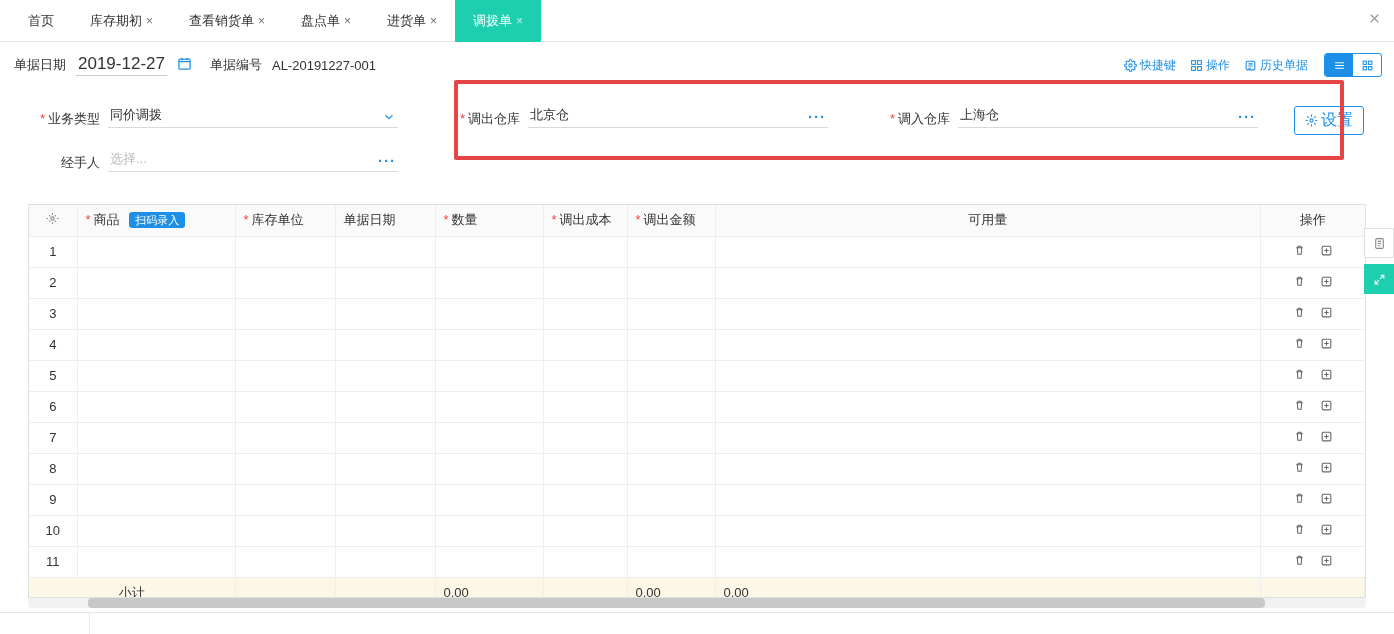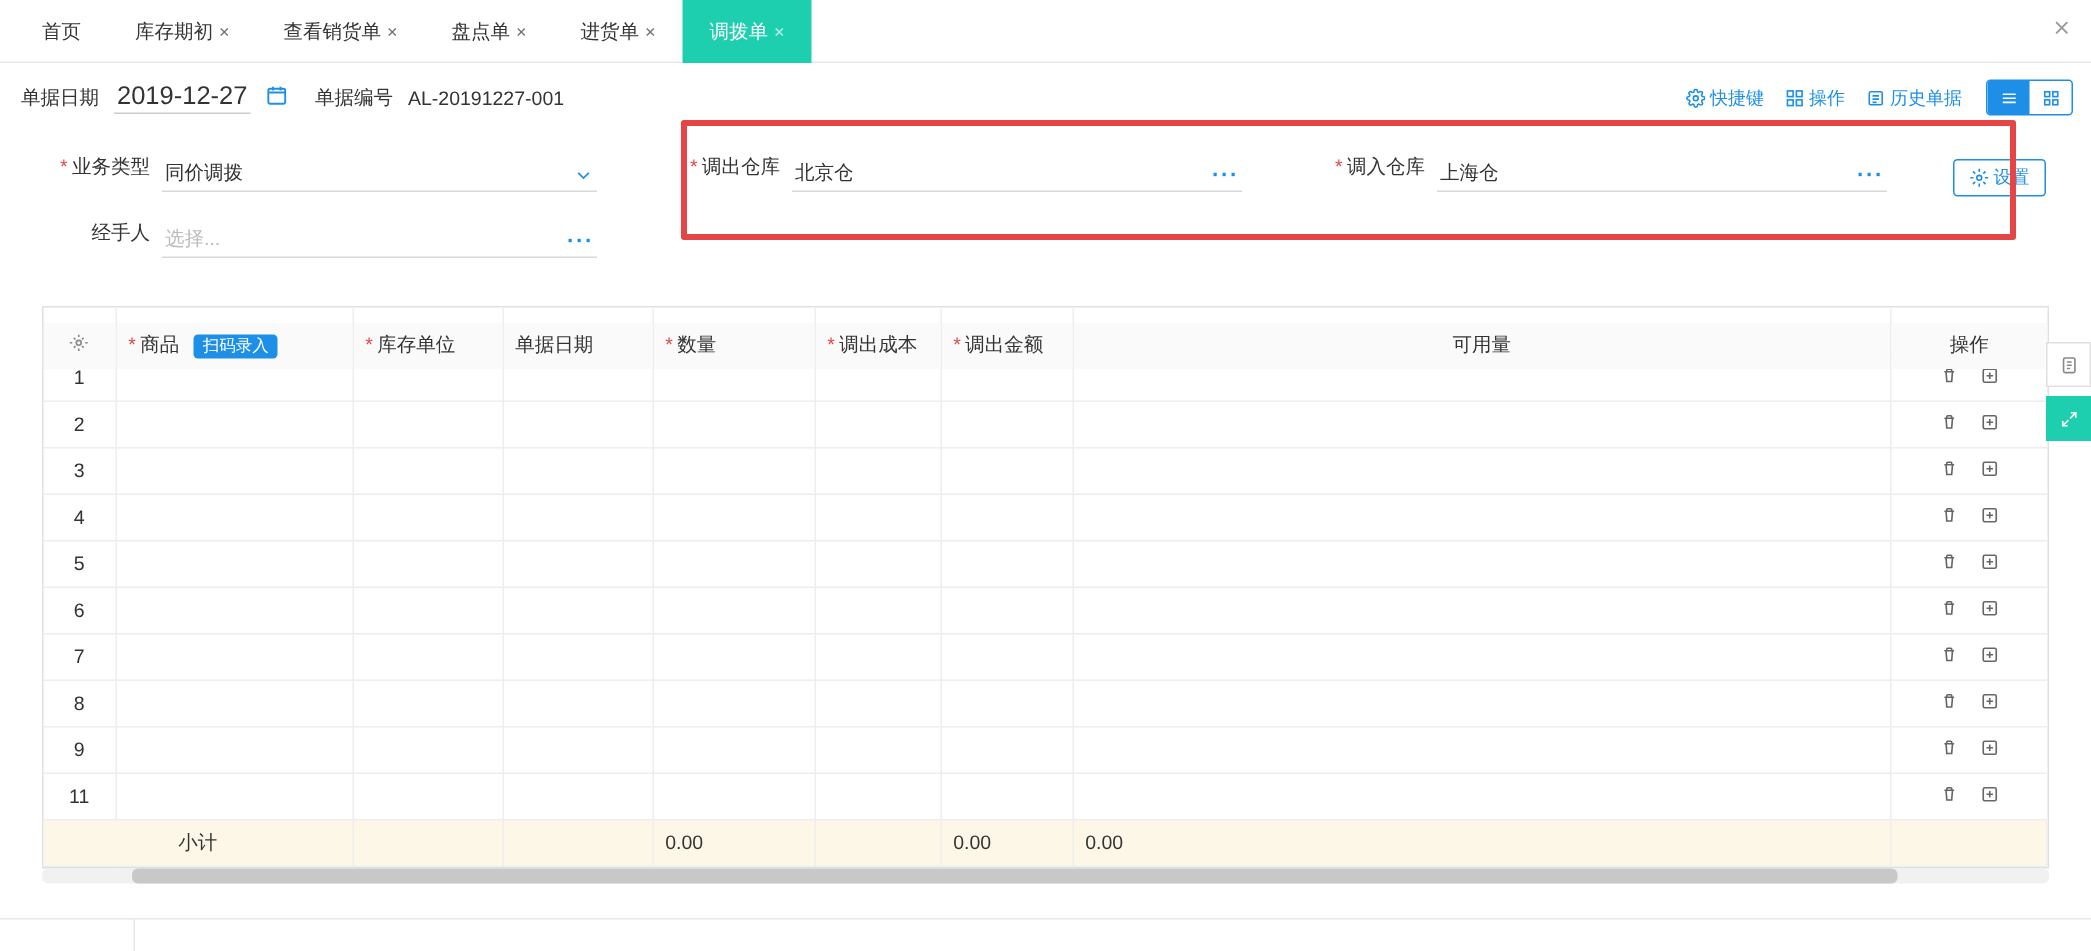--- a/index.html
+++ b/index.html
@@ -21,42 +21,42 @@
     .header-right { position: absolute; right: 12px; display: flex; align-items: center; gap: 14px; }
     .hr-link { color: #1e8fe6; font-size: 12px; cursor: pointer; display: flex; align-items: center; gap: 3px; }
     .hr-icon { width: 13px; height: 13px; }
     .toggle-group { display: flex; border: 1px solid #1e8fe6; border-radius: 3px; overflow: hidden; margin-left: 2px; }
     .toggle-btn { width: 28px; height: 22px; display: flex; align-items: center; justify-content: center; cursor: pointer; photo }
     .toggle-btn.active { background: #1e8fe6; color: #fff; }
     .toggle-btn:not(.active) { color: #1e8fe6; }
 
     
     .form-section { padding: 14px 28px 8px 28px; display: flex; flex-wrap: wrap; position: relative; }
-    .form-field { display: flex; align-items: flex-start; margin-bottom: 18px; }
+    .form-field { display: flex; align-items: flex-end; margin-bottom: 18px; }
     .ff-label { width: 80px; text-align: right; padding-right: 8px; color: #333; }
     .req { color: #e64545; margin-right: 3px; }
     .ff-input { border-bottom: 1px solid #d9d9d9; min-width: 270px; height: 26px; line-height: 26px; padding: 0 24px 0 2px; position: relative; color: #333; }
     .ff-input.placeholder { color: #bbb; }
     .ff-suffix { position: absolute; right: 2px; top: 4px; color: #1e8fe6; font-size: 14px; cursor: pointer; }
     .ff-suffix.dots { letter-spacing: 1px; font-weight: bold; font-size: 15px; top: 2px; }
     .chevron-down { width: 14px; height: 14px; }
 
     .field-group-1 { width: 420px; }
     .field-group-2 { width: 430px; }
     .field-group-3 { width: 430px; }
 
     .red-highlight { position: absolute; border: 4px solid #e64545; left: 454px; top: 80px; width: 890px; height: 80px; border-radius: 2px; pointer-events: none; z-index: 10; }
-    .settings-btn { position: absolute; right: 30px; top: 106px; border: 1px solid #1e8fe6; color: #1e8fe6; padding: 3px 10px; border-radius: 3px; cursor: pointer; font-size: 12px; display: flex; align-items: center; gap: 3px; z-index: 5; }
+    .settings-btn { position: absolute; right: 30px; top: 106px; border: 1px solid #1e8fe6; color: #1e8fe6; padding: 3px 10px; border-radius: 3px; cursor: pointer; font-size: 16px; display: flex; align-items: center; gap: 3px; z-index: 5; }
 
     
     .table-wrap { margin: 6px 28px 0 28px; border: 1px solid #e0e0e0; position: relative; }
     .table-scroll { max-height: 392px; overflow-y: auto; }
     table { width: 100%; border-collapse: collapse; table-layout: fixed; }
     th, td { border-right: 1px solid #eee; border-bottom: 1px solid #eee; padding: 0 8px; height: 31px; vertical-align: middle; font-size: 13px; text-align: left; }
-    thead th { background: #fafafa; font-weight: normal; color: #333; position: sticky; top: 10px; }
+    thead th { background: #fafafa; font-weight: normal; color: #333; position: sticky; top: 0; }
     .col-idx { width: 48px; text-align: center; }
     .col-prod { width: 158px; }
     .col-unit { width: 100px; }
     .col-spec { width: 100px; }
     .col-qty { width: 108px; }
     .col-cost { width: 84px; }
     .col-amt { width: 88px; }
     .col-avail { width: auto; text-align: center; }
     .col-ops { width: 104px; text-align: center; border-right: none; }
     .scan-badge { background: #1e8fe6; color: #fff; padding: 2px 6px; border-radius: 3px; font-size: 11px; margin-left: 6px; cursor: pointer; }
@@ -411,20 +411,41 @@
                     <path d="M6 7h12M9 7V5a1 1 0 0 1 1-1h4a1 1 0 0 1 1 1v2M8 7l1 12h6l1-12"></path>
                   </svg></span>
         <span><svg class="mini-icon" viewBox="0 0 24 24" fill="none" stroke="currentColor" stroke-width="2">
                     <rect x="4" y="4" width="16" height="16" rx="2"></rect>
                     <path d="M12 8v8M8 12h8"></path>
                   </svg></span>
       </div>
     </td>
           </tr>
           <tr>
+    <td class="col-idx">10</td>
+    <td></td>
+    <td></td>
+    <td></td>
+    <td></td>
+    <td></td>
+    <td></td>
+    <td></td>
+    <td class="col-ops">
+      <div class="row-ops">
+        <span><svg class="mini-icon" viewBox="0 0 24 24" fill="none" stroke="currentColor" stroke-width="2">
+                    <path d="M6 7h12M9 7V5a1 1 0 0 1 1-1h4a1 1 0 0 1 1 1v2M8 7l1 12h6l1-12"></path>
+                  </svg></span>
+        <span><svg class="mini-icon" viewBox="0 0 24 24" fill="none" stroke="currentColor" stroke-width="2">
+                    <rect x="4" y="4" width="16" height="16" rx="2"></rect>
+                    <path d="M12 8v8M8 12h8"></path>
+                  </svg></span>
+      </div>
+    </td>
+          </tr>
+          <tr>
     <td class="col-idx">11</td>
     <td></td>
     <td></td>
     <td></td>
     <td></td>
     <td></td>
     <td></td>
     <td></td>
     <td class="col-ops">
       <div class="row-ops">

